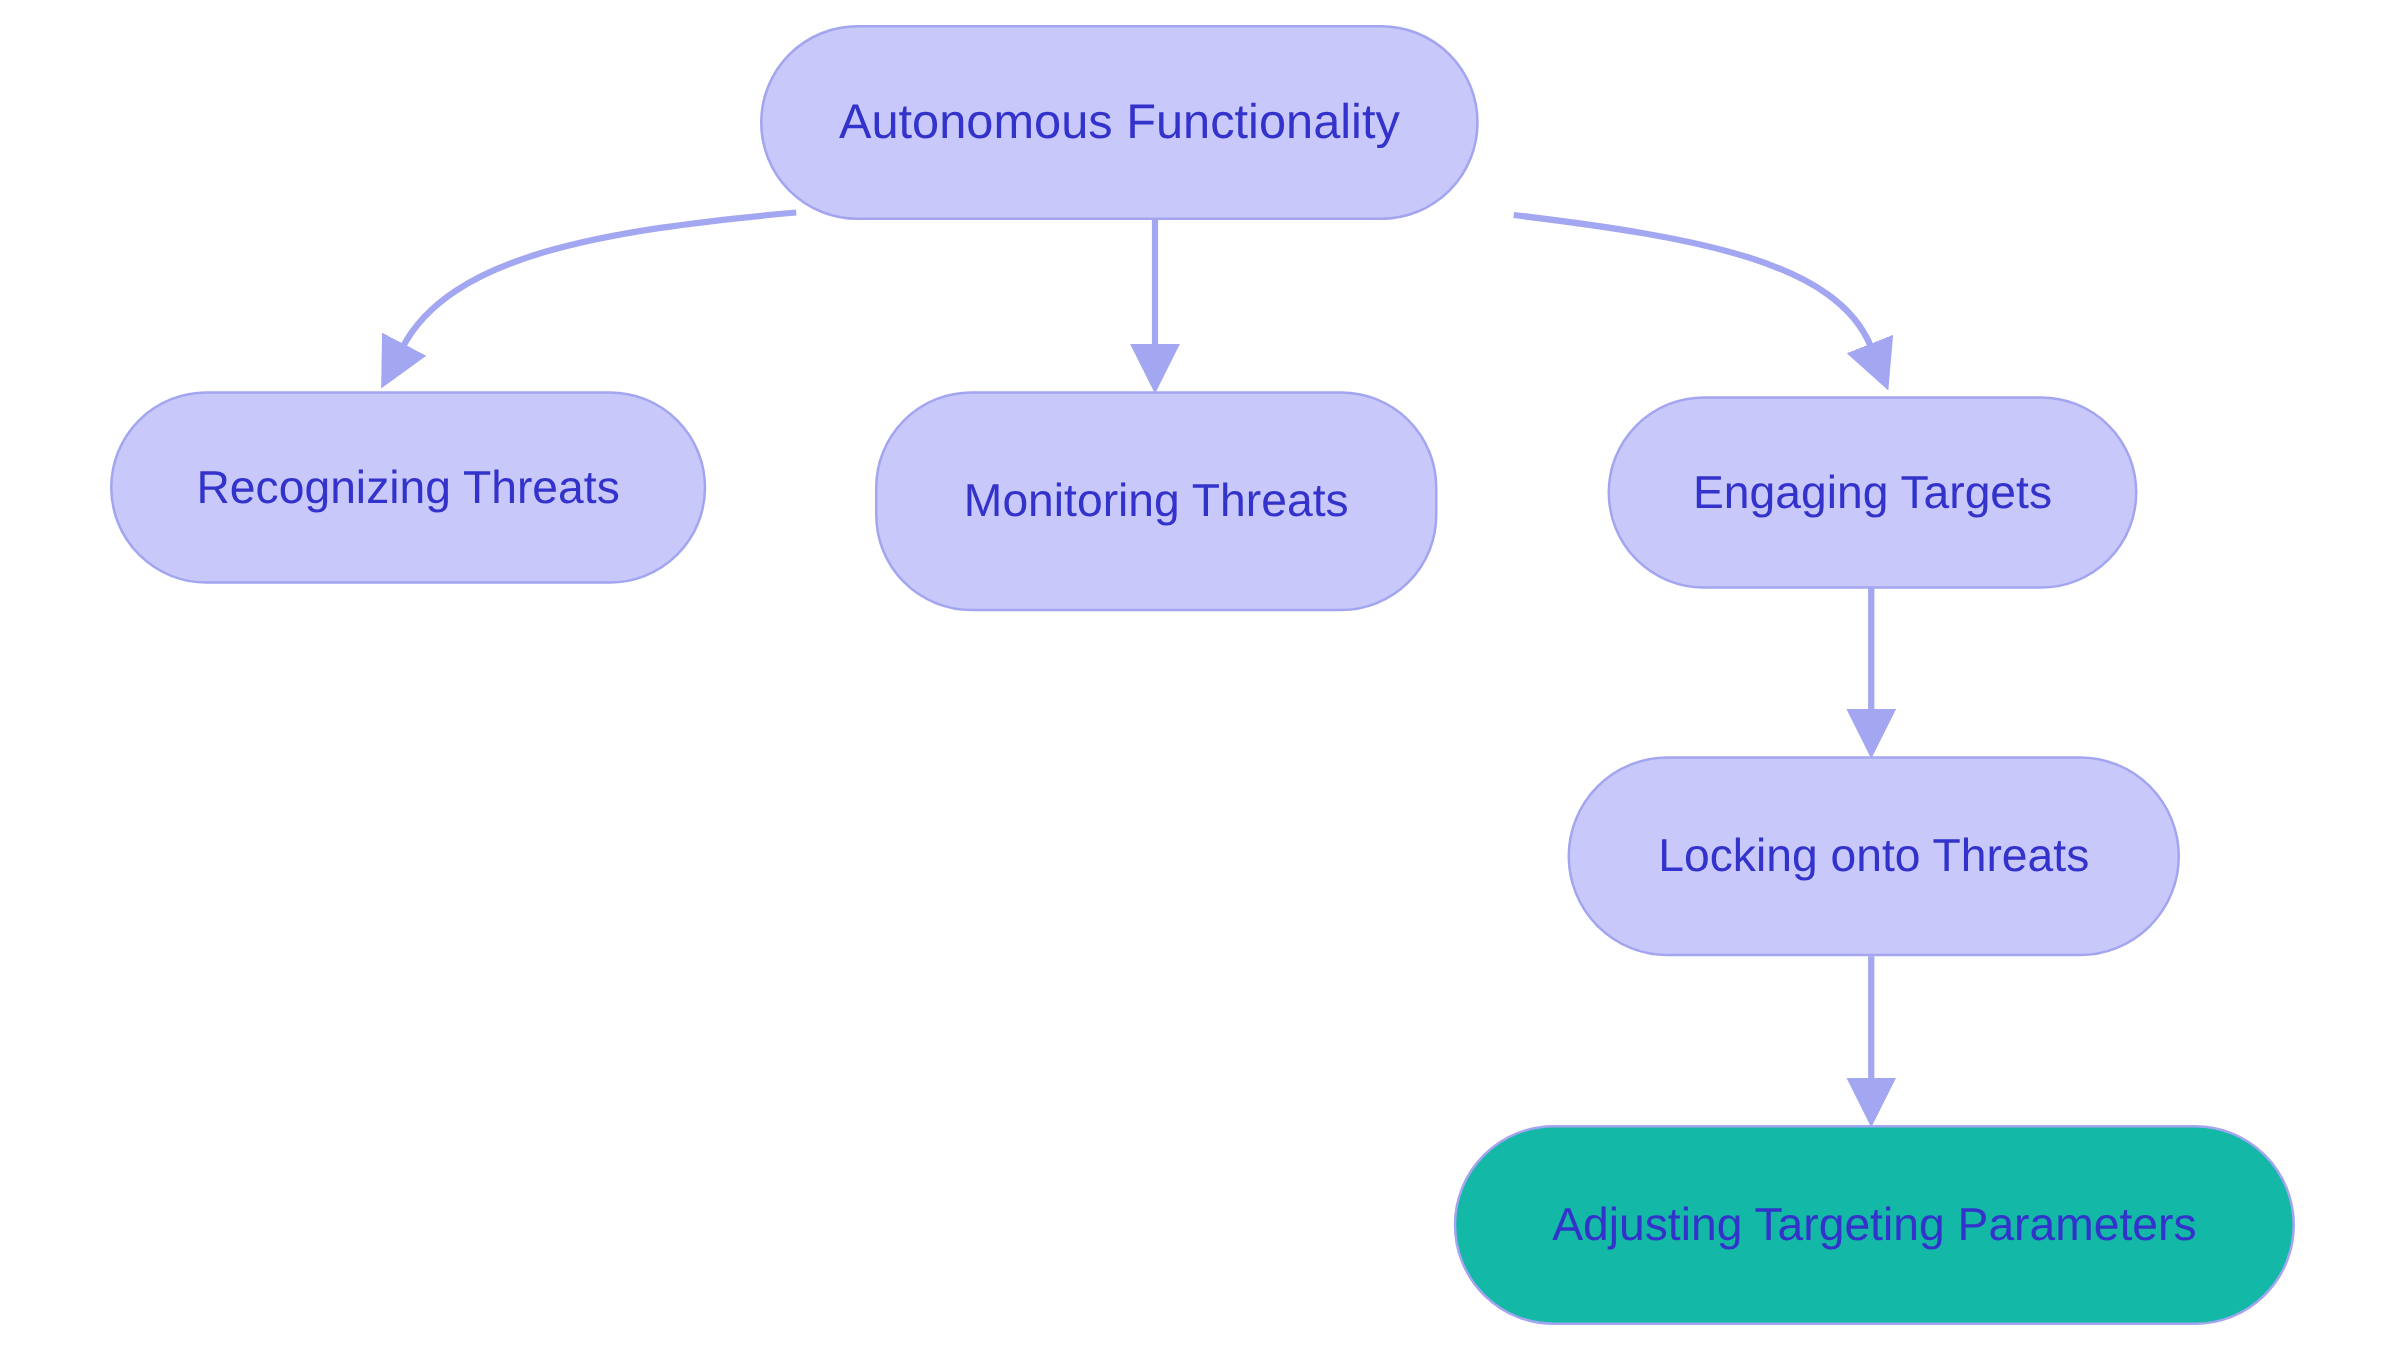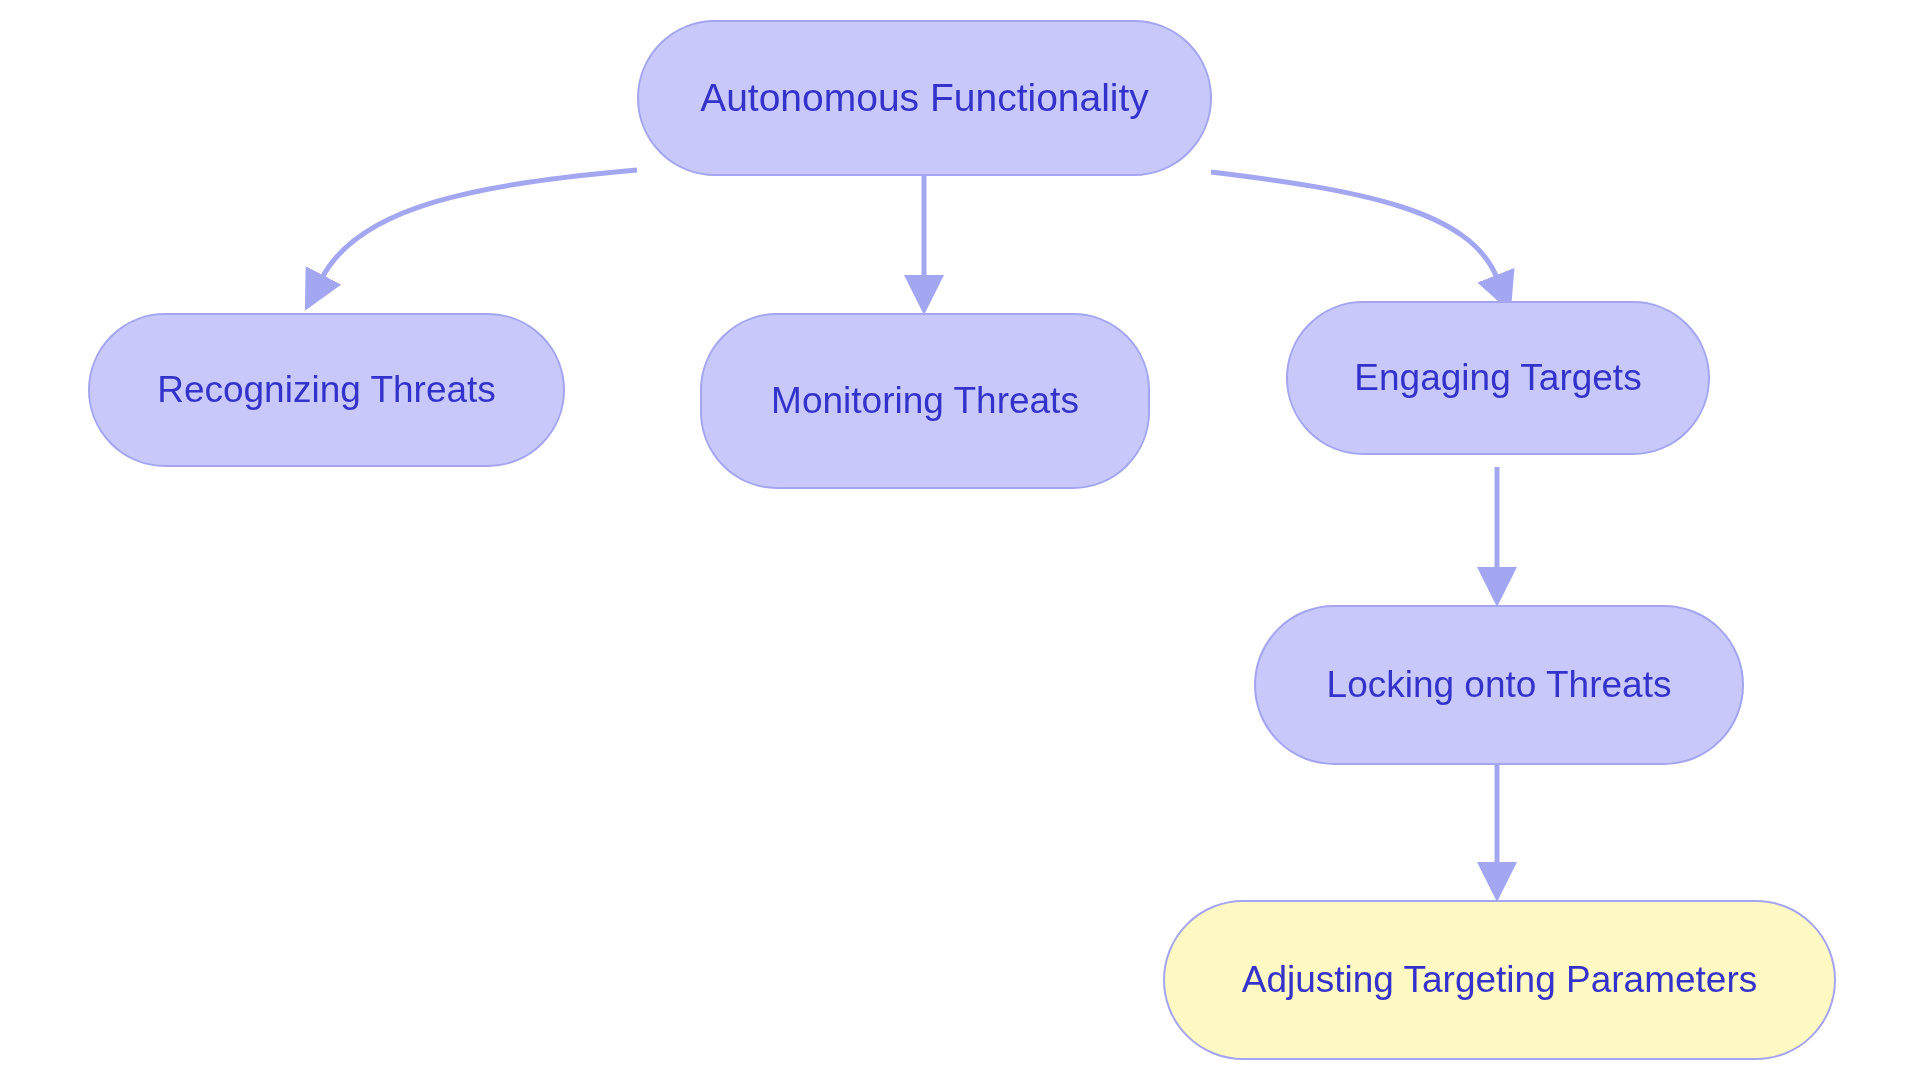--- a/index.html
+++ b/index.html
@@ -62,33 +62,33 @@
     <g id="edge-group">
         <path d="M 637 170 C 480 184, 360 205, 322 278" fill="none" stroke="#a3a6f0" stroke-width="5" stroke-linecap="butt" marker-end="url(#arrowhead)"></path>
         <path d="M 924 176 L 924 278" fill="none" stroke="#a3a6f0" stroke-width="5" stroke-linecap="butt" marker-end="url(#arrowhead)"></path>
         <path d="M 1211 172 C 1360 190, 1470 210, 1497 278" fill="none" stroke="#a3a6f0" stroke-width="5" stroke-linecap="butt" marker-end="url(#arrowhead)"></path>
         <path d="M 1497 467 L 1497 570" fill="none" stroke="#a3a6f0" stroke-width="5" stroke-linecap="butt" marker-end="url(#arrowhead)"></path>
         <path d="M 1497 765 L 1497 865" fill="none" stroke="#a3a6f0" stroke-width="5" stroke-linecap="butt" marker-end="url(#arrowhead)"></path>
       </g>
   </svg>
 
   <div id="node-group">
-      <div class="node" style="left: 637px; top: 20px; width: 575px; height: 156px; border-radius: 78px; font-size: 39px; background: rgb(200, 201, 250); border-color: rgb(163, 165, 240);">
+      <div class="node" style="left: 608px; top: 20px; width: 575px; height: 156px; border-radius: 78px; font-size: 39px; background: rgb(200, 201, 250); border-color: rgb(163, 165, 240);">
         <span class="node-label" style="color: rgb(51, 51, 204);">Autonomous Functionality</span>
       </div>
       <div class="node" style="left: 88px; top: 313px; width: 477px; height: 154px; border-radius: 77px; font-size: 37px; background: rgb(200, 201, 250); border-color: rgb(163, 165, 240); text-align: right;">
         <span class="node-label" style="color: rgb(51, 51, 204);">Recognizing Threats</span>
       </div>
       <div class="node" style="left: 700px; top: 313px; width: 450px; height: 176px; border-radius: 77px; font-size: 37px; background: rgb(200, 201, 250); border-color: rgb(163, 165, 240);">
         <span class="node-label" style="color: rgb(51, 51, 204);">Monitoring Threats</span>
       </div>
-      <div class="node" style="left: 1286px; top: 301px; width: 424px; height: 154px; border-radius: 77px; font-size: 37px; background: rgb(200, 201, 250); border-color: rgb(163, 165, 240);">
+      <div class="node" style="left: 1286px; top: 317px; width: 424px; height: 154px; border-radius: 77px; font-size: 37px; background: rgb(200, 201, 250); border-color: rgb(163, 165, 240);">
         <span class="node-label" style="color: rgb(51, 51, 204);">Engaging Targets</span>
       </div>
       <div class="node" style="left: 1254px; top: 605px; width: 490px; height: 160px; border-radius: 80px; font-size: 37px; background: rgb(200, 201, 250); border-color: rgb(163, 165, 240);">
         <span class="node-label" style="color: rgb(51, 51, 204);">Locking onto Threats</span>
       </div>
-      <div class="node" style="left: 1163px; top: 900px; width: 673px; height: 160px; border-radius: 80px; font-size: 37px; background: #fef9c3; border-color: rgb(163, 165, 240);">
+      <div class="node" style="left: 1163px; top: 900px; width: 673px; height: 160px; border-radius: 80px; font-size: 37px; background: #14b8a6; border-color: rgb(163, 165, 240);">
         <span class="node-label" style="color: rgb(51, 51, 204);">Adjusting Targeting Parameters</span>
       </div>
     </div>
 
 </div>
 
 </body></html>

